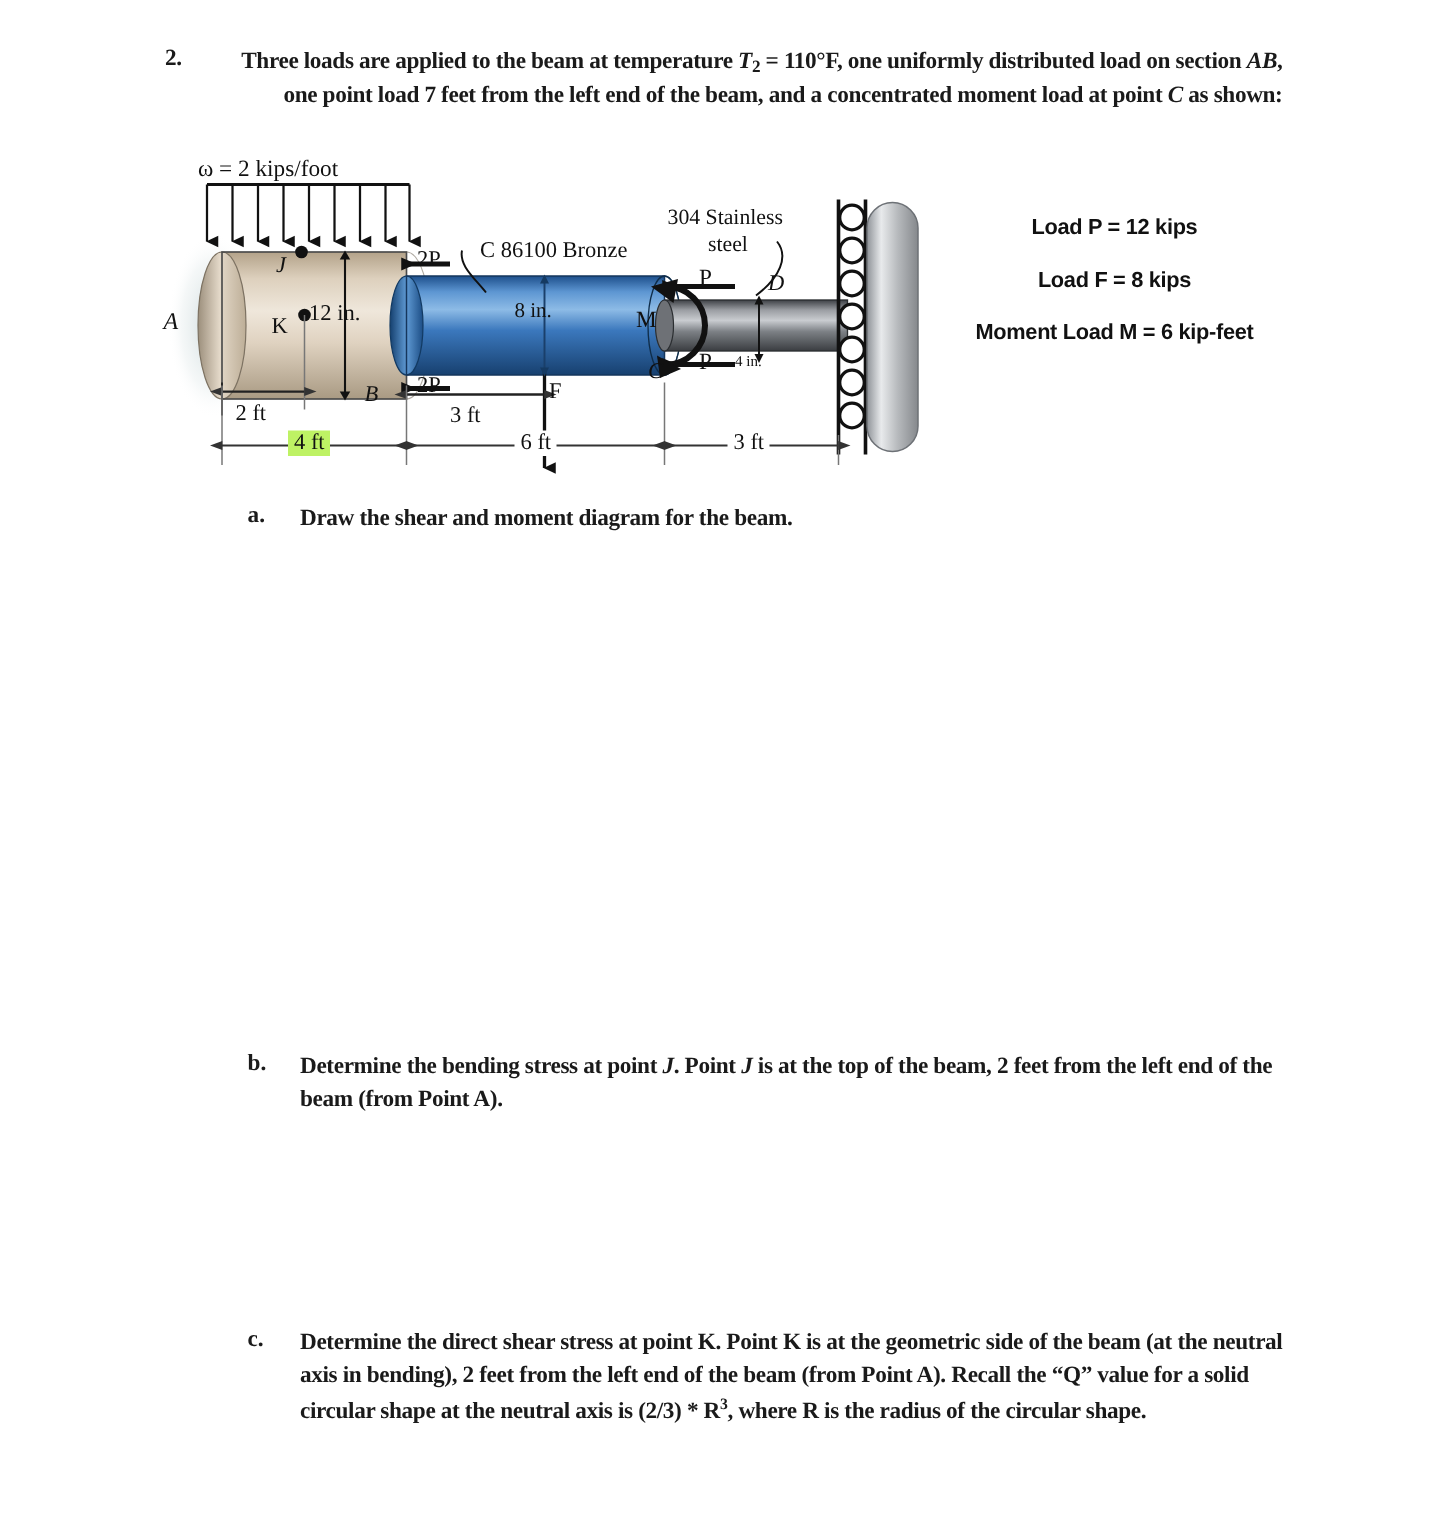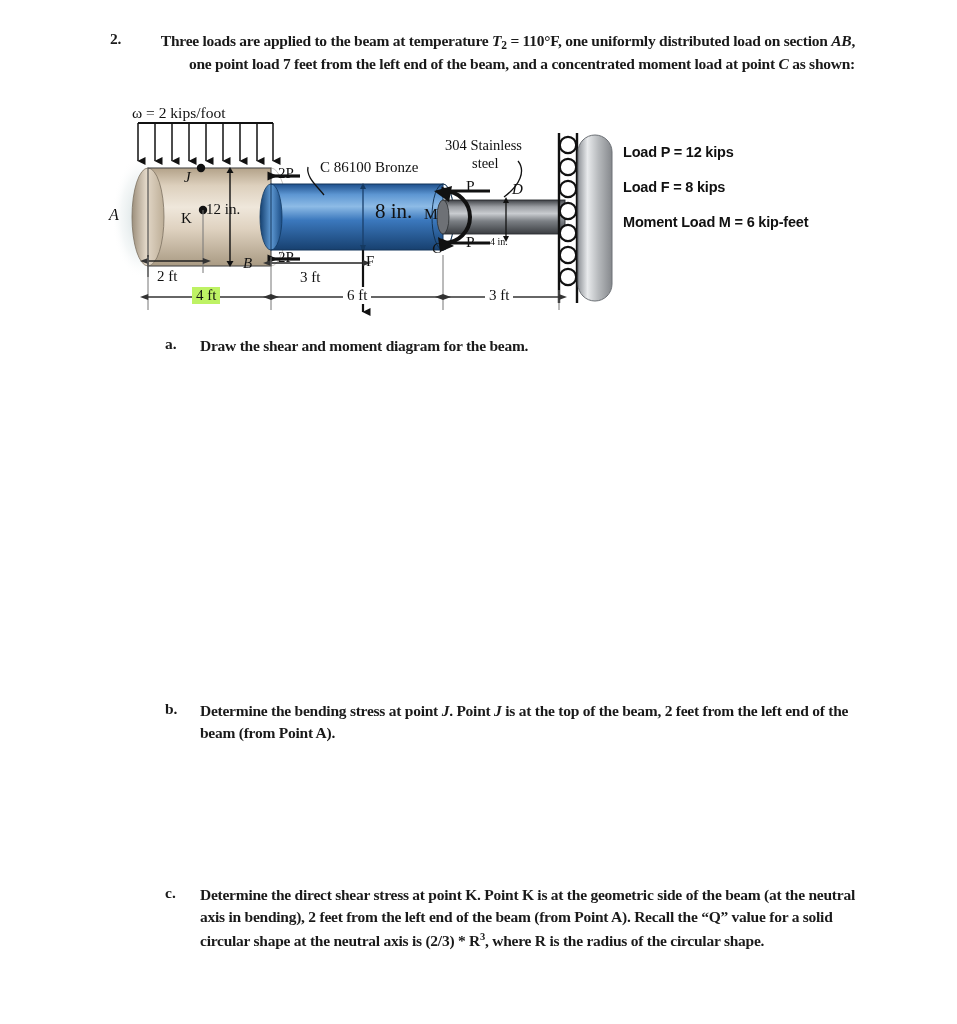--- a/index.html
+++ b/index.html
@@ -94,20 +94,21 @@
     width: 240px;
   }
   .legend-line {
     font-family: "Liberation Sans", sans-serif;
     font-weight: bold;
     font-size: 14.5px;
     letter-spacing: -0.2px;
     margin-bottom: 19px;
     white-space: nowrap;
     color: #111;
+    text-align: center;
   }
 
   
   .flabel {
     position: absolute;
     font-family: "Liberation Serif", serif;
     font-weight: normal;
     color: #111;
     white-space: nowrap;
     line-height: 1.12;
@@ -325,21 +326,21 @@
 
     <div class="flabel ital" style="left:9px; top:101px; font-size:16px;">A</div>
     <div class="flabel ital" style="left:143px; top:150px; font-size:15px;">B</div>
     <div class="flabel ital" style="left:332px; top:135px; font-size:15px;">C</div>
     <div class="flabel ital" style="left:412px; top:76px; font-size:15px;">D</div>
 
     <div class="flabel ital" style="left:84px; top:64px; font-size:15px;">J</div>
     <div class="flabel" style="left:81px; top:105px; font-size:15px;">K</div>
 
     <div class="flabel" style="left:106px; top:96px; font-size:15px;">12 in.</div>
-    <div class="flabel" style="left:243px; top:95px; font-size:21px;margin-left:32px;">8 in.</div>
+    <div class="flabel" style="left:243px; top:95px; font-size:14px;">8 in.</div>
     <div class="flabel" style="left:390px; top:131px; font-size:10px;">4 in.</div>
 
     <div class="flabel" style="left:178px; top:60px; font-size:15px;">2P</div>
     <div class="flabel" style="left:178px; top:144px; font-size:15px;">2P</div>
 
     <div class="flabel" style="left:366px; top:72px; font-size:15.5px;">P</div>
     <div class="flabel" style="left:366px; top:128px; font-size:15.5px;">P</div>
 
     <div class="flabel" style="left:324px; top:100px; font-size:15.5px;">M</div>
 

